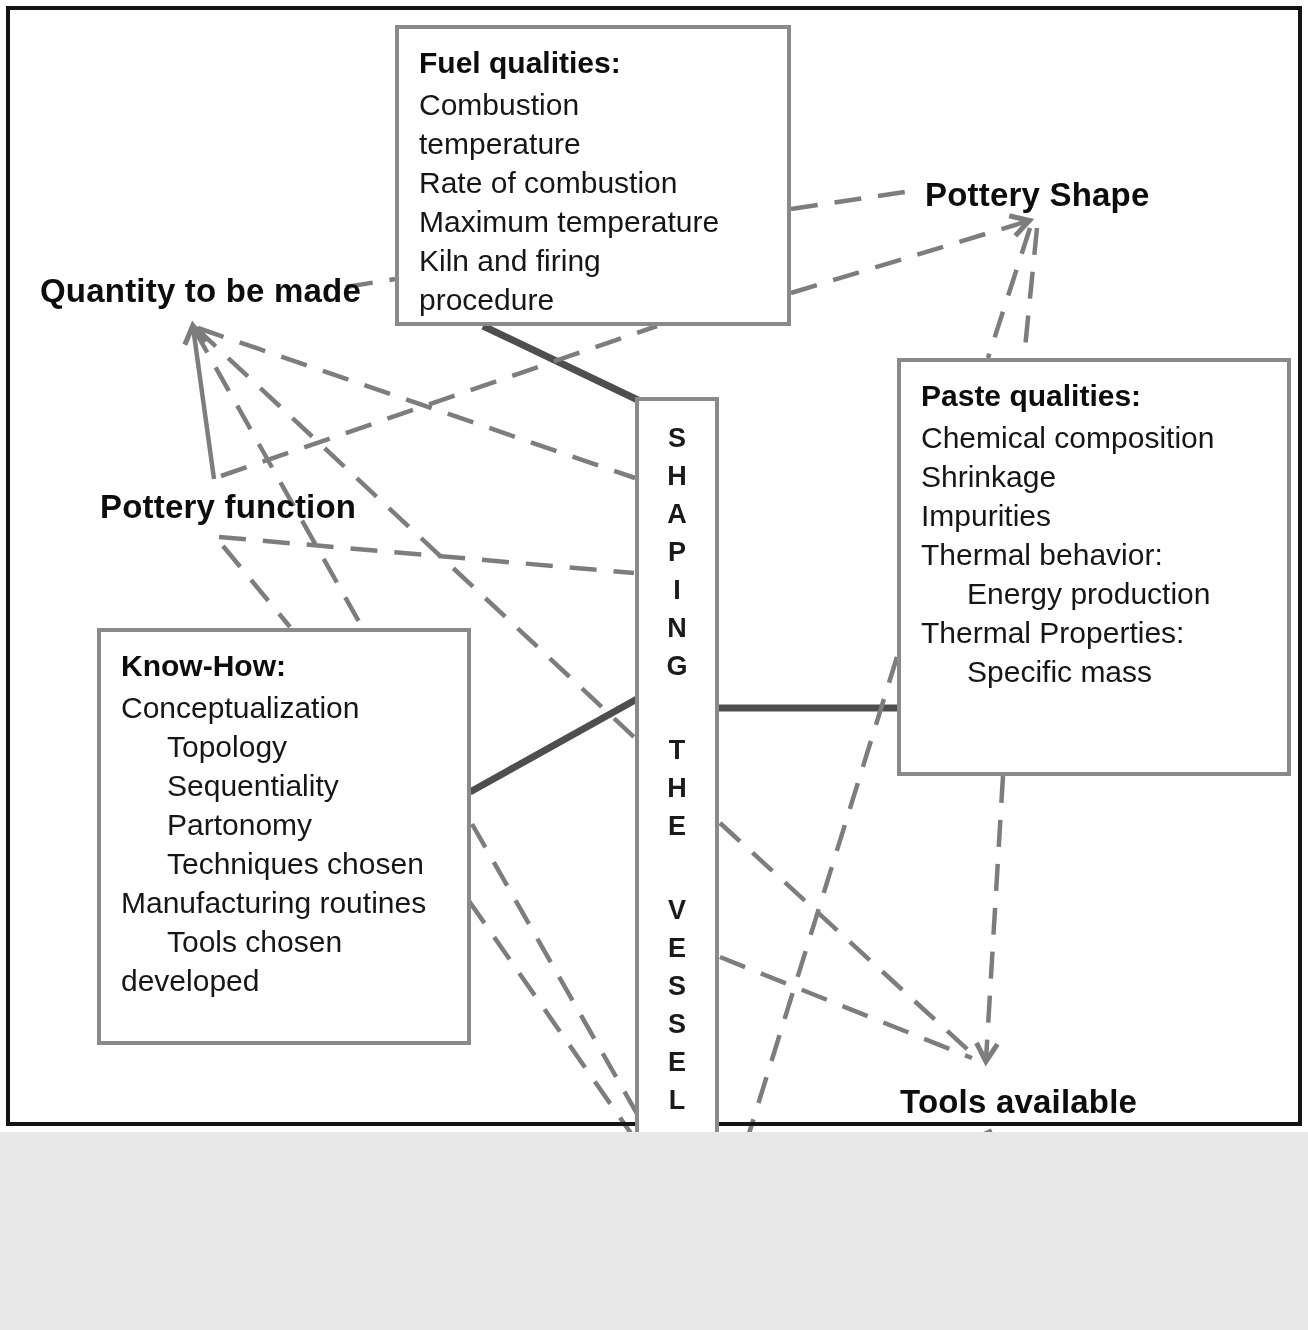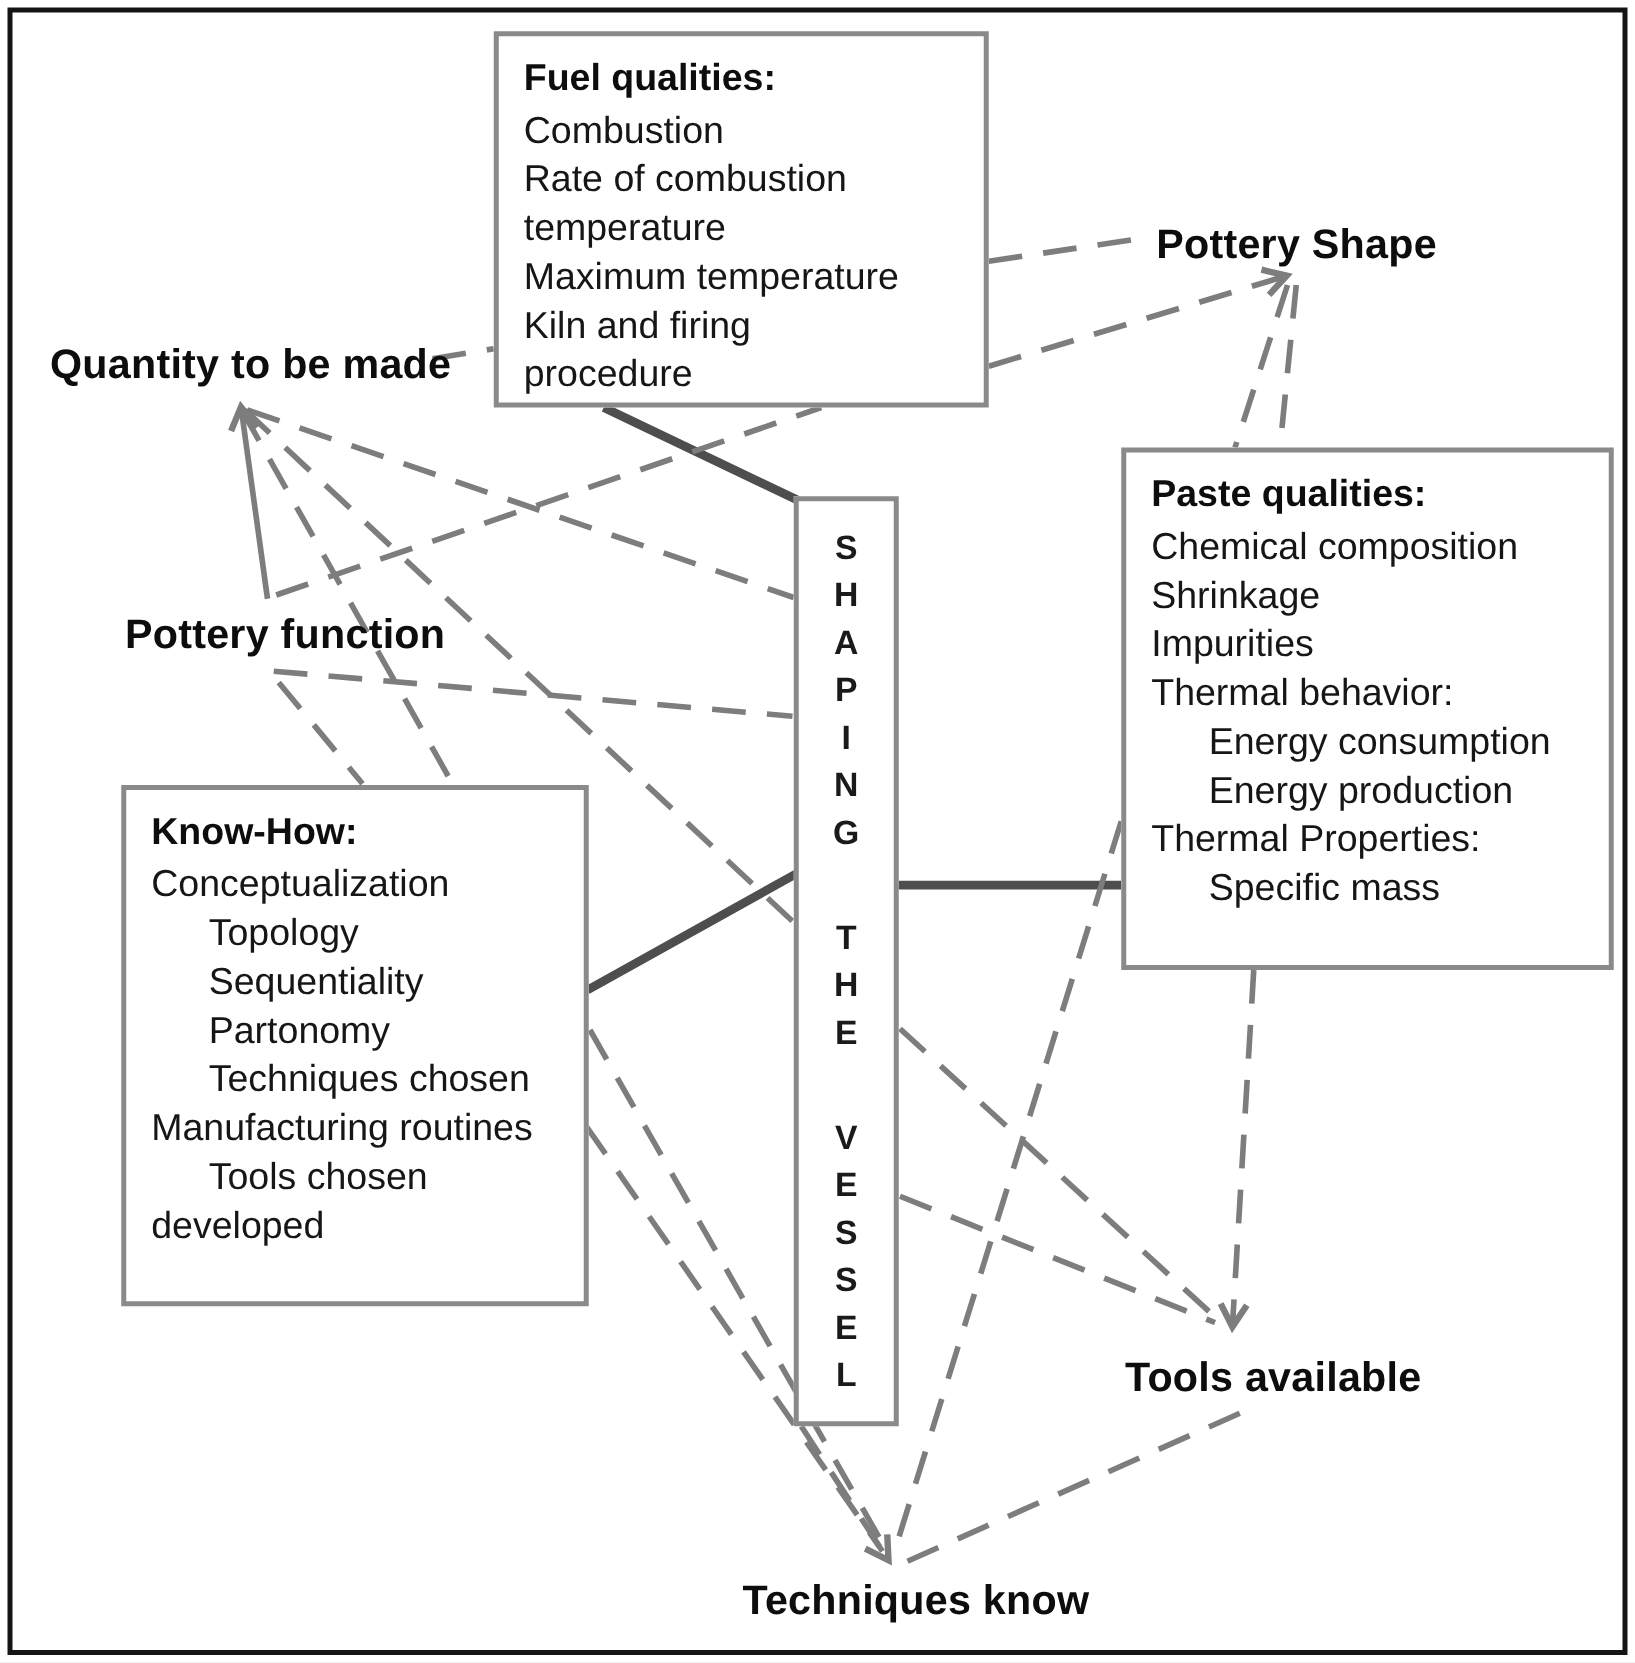--- a/index.html
+++ b/index.html
@@ -1,17 +1,17 @@
 <!DOCTYPE html>
 <html><head>
 <meta charset="utf-8">
 <style>
   html,body{margin:0;padding:0;background:#e8e8e8;}
   .canvas{
-    position:relative;width:1308px;height:1330px;background:#ffffff;
+    position:relative;width:1308px;height:1132px;background:#ffffff;
     font-family:"Liberation Sans", sans-serif;color:#111;overflow:hidden;
     margin:0 auto;
   }
   .frame{position:absolute;left:6px;top:6px;right:6px;bottom:6px;border:4px solid #141414;pointer-events:none;}
   svg.edges{position:absolute;left:0;top:0;width:1308px;height:1330px;}
   svg.edges polyline{fill:none;stroke:#7d7d7d;stroke-width:3.4;}
   .floating-label{
     position:absolute;font-weight:bold;font-size:33px;line-height:38px;
     white-space:nowrap;color:#0d0d0d;letter-spacing:0.2px;
   }
@@ -77,36 +77,35 @@
         <line x1="726" y1="1249" x2="1000" y2="1127" stroke="#7d7d7d" stroke-width="4.5" stroke-dasharray="27 17"></line>
       </g>
   </svg>
 
   <div class="frame"></div>
 
   <div class="node-box box-fuel">
     <div class="box-title">Fuel qualities:</div>
     <div class="box-items">
         <div class="item">Combustion</div>
+        <div class="item">temperature</div>
         <div class="item">Rate of combustion</div>
-        <div class="item">temperature</div>
         <div class="item">Maximum temperature</div>
         <div class="item">Kiln and firing</div>
         <div class="item">procedure</div>
       </div>
   </div>
 
   <div class="node-box box-paste">
     <div class="box-title">Paste qualities:</div>
     <div class="box-items">
         <div class="item">Chemical composition</div>
         <div class="item">Shrinkage</div>
         <div class="item">Impurities</div>
         <div class="item">Thermal behavior:</div>
-        <div class="item indent">Energy consumption</div>
         <div class="item indent">Energy production</div>
         <div class="item">Thermal Properties:</div>
         <div class="item indent">Specific mass</div>
       </div>
   </div>
 
   <div class="node-box box-knowhow">
     <div class="box-title">Know-How:</div>
     <div class="box-items">
         <div class="item">Conceptualization</div>

